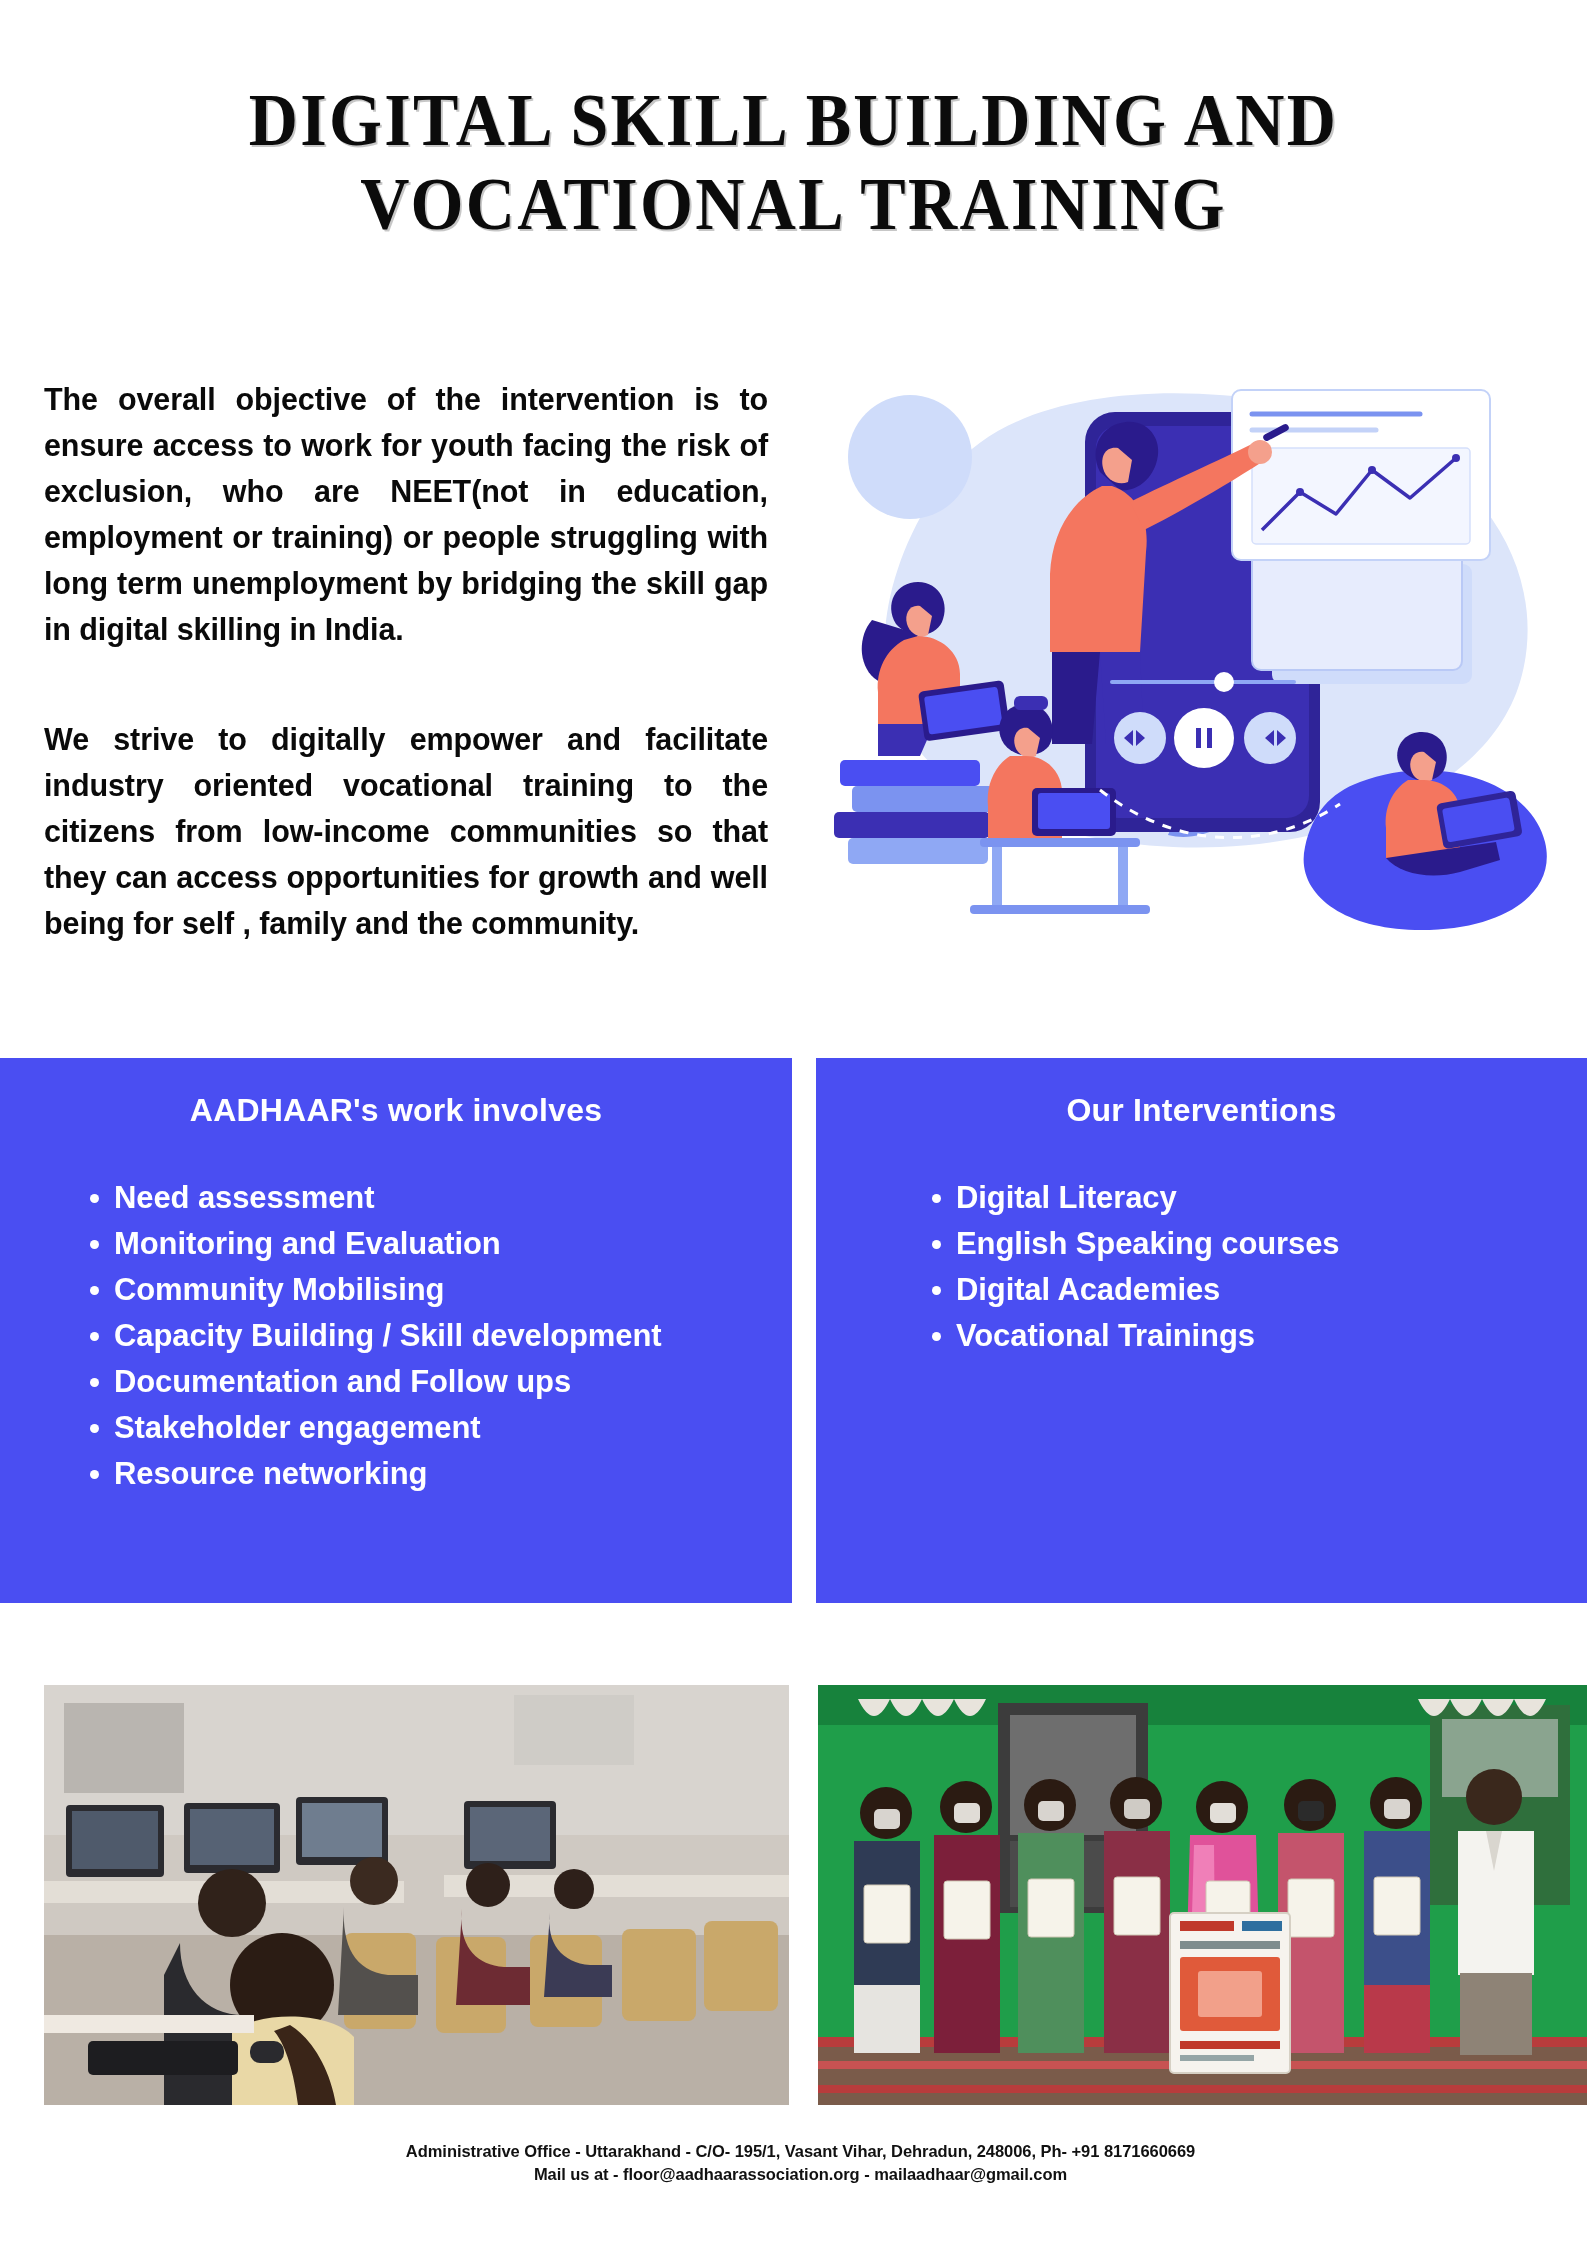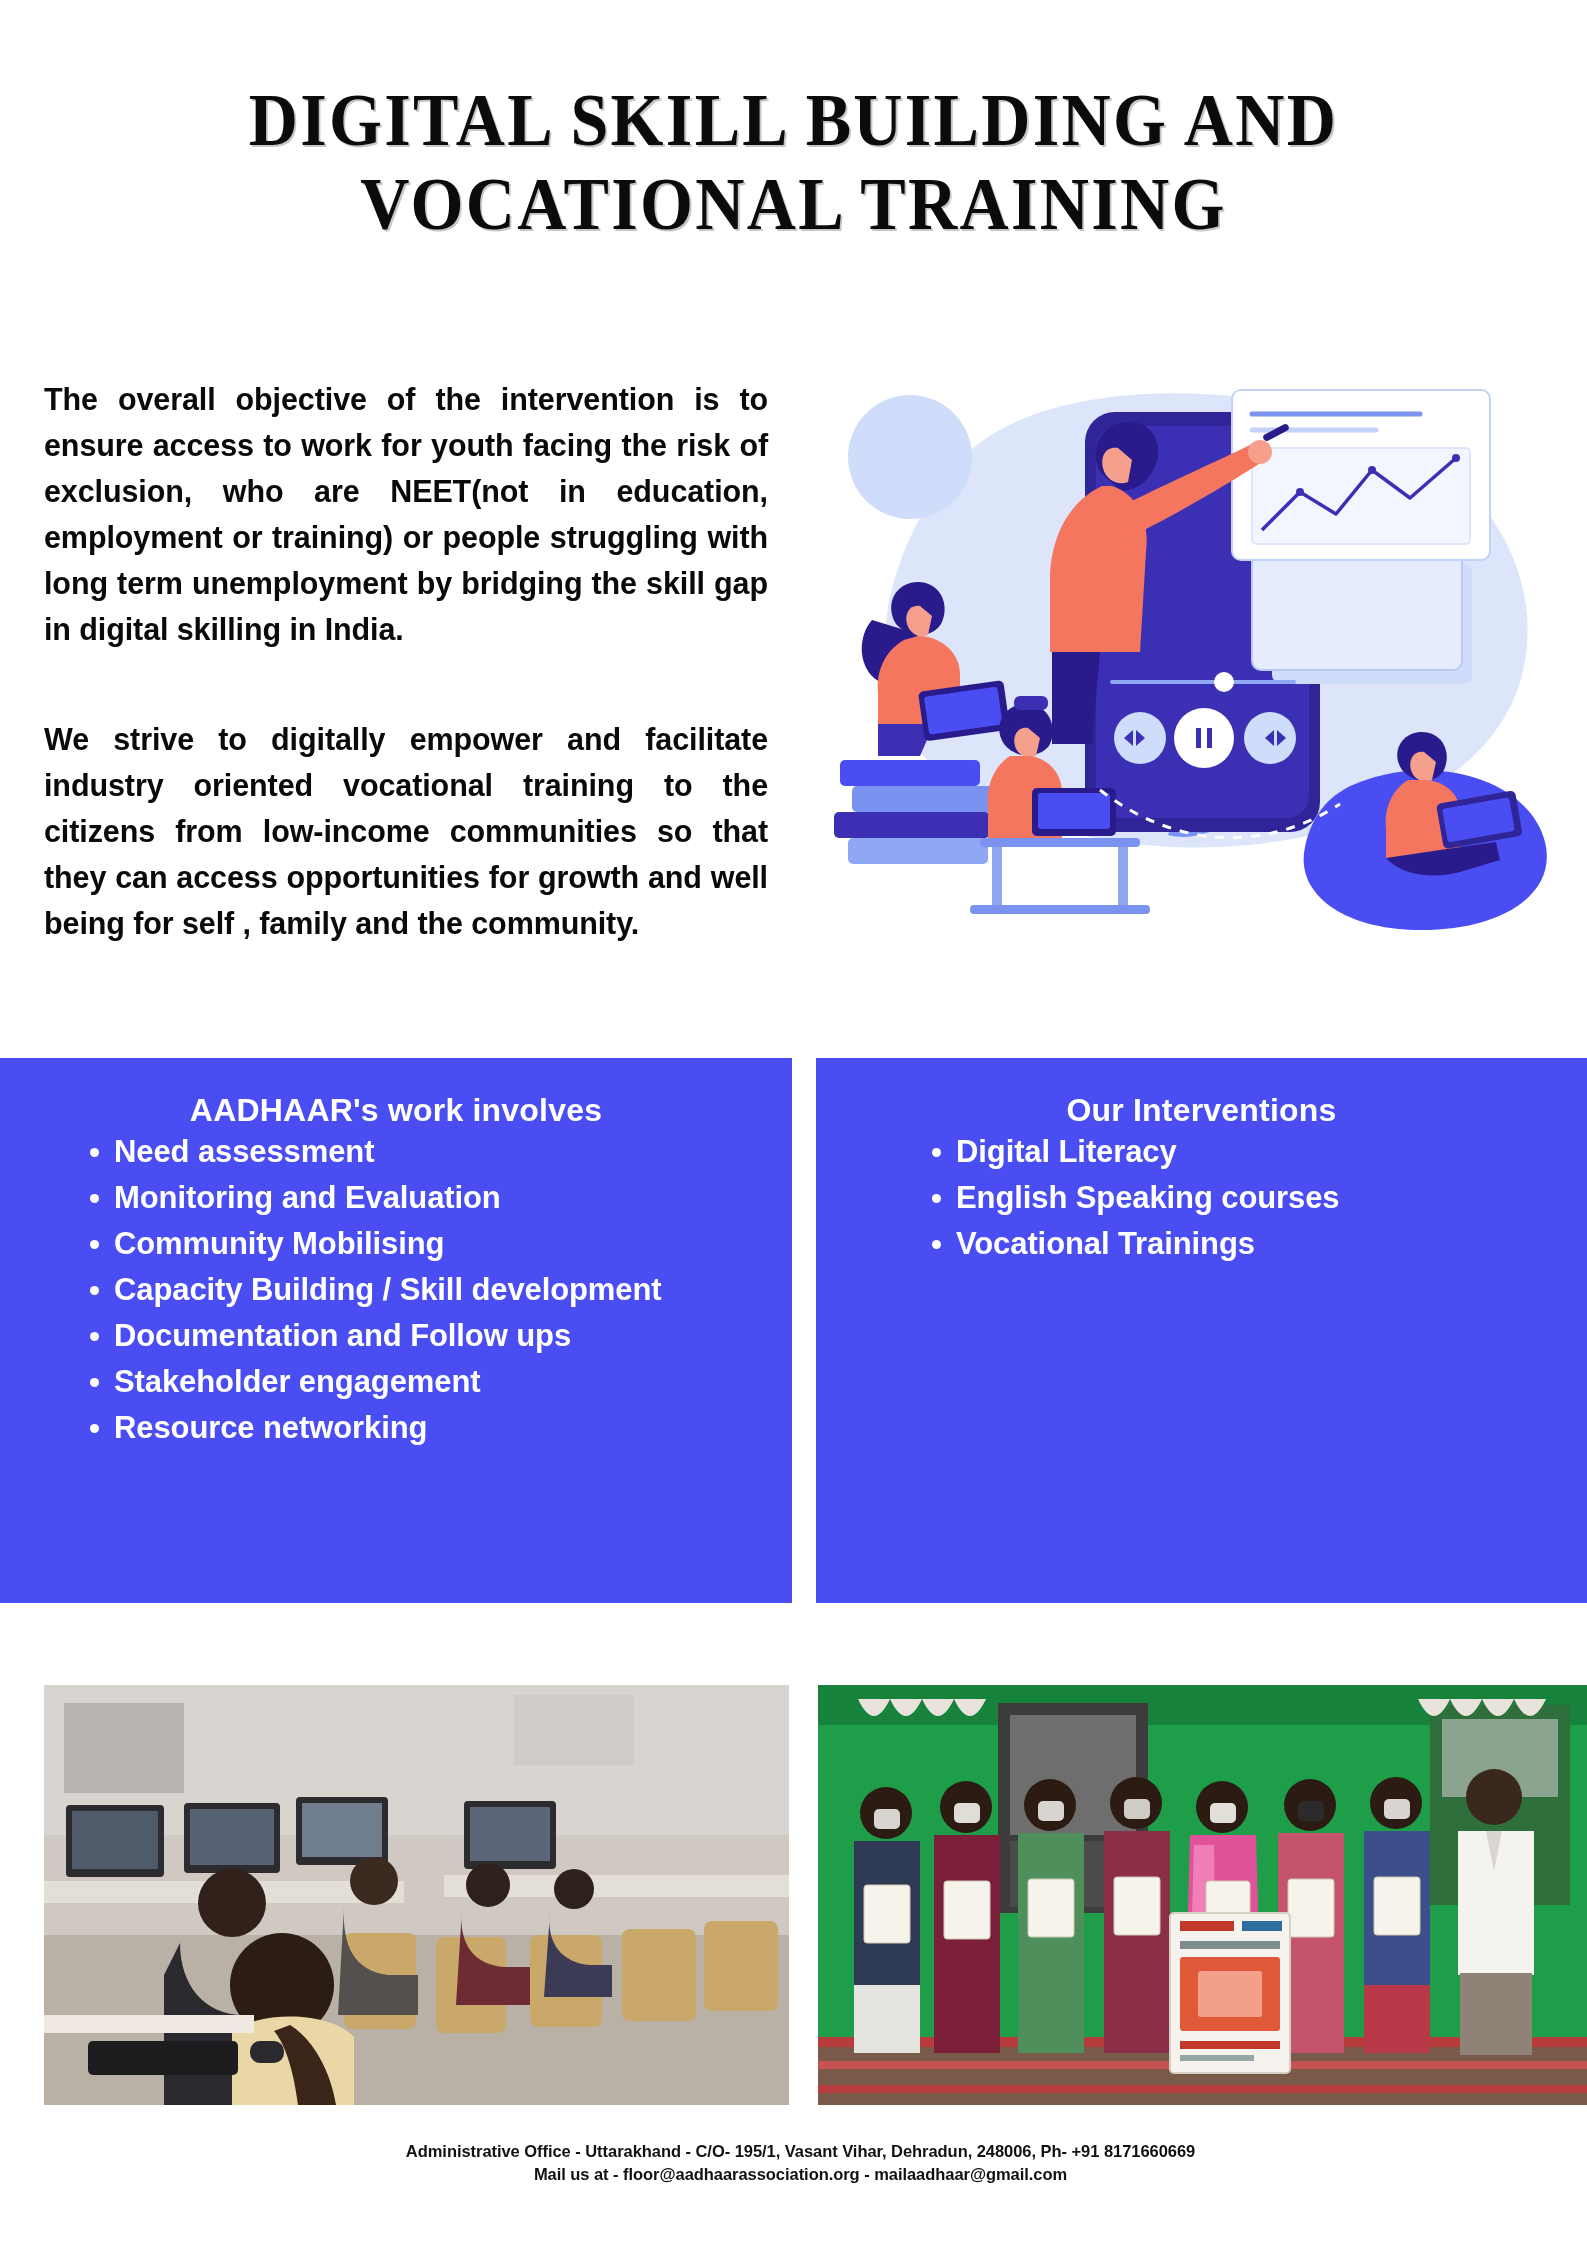--- a/index.html
+++ b/index.html
@@ -60,20 +60,21 @@
     padding: 34px 24px 0 24px;
   }
   .panel-left  { left: 0px;   width: 792px; }
   .panel-right { left: 816px; width: 771px; }
 
   .panel-title {
     font-size: 32px;
     font-weight: 700;
     text-align: center;
     letter-spacing: 0.2px;
+    margin-bottom: 46px;
   }
   .panel ul { list-style: none; }
   .panel li {
     position: relative;
     font-size: 31px;
     font-weight: 700;
     line-height: 46px;
     padding-left: 36px;
     letter-spacing: -0.1px;
   }
@@ -220,20 +221,21 @@
       <li>Stakeholder engagement</li>
       <li>Resource networking</li>
     </ul>
   </div>
 
   <div class="panel panel-right">
     <div class="panel-title">Our Interventions</div>
     <ul>
       <li>Digital Literacy</li>
       <li>English Speaking courses</li>
+      <li>Digital Academies</li>
       <li>Vocational Trainings</li>
     </ul>
   </div>
 
   <div class="photos">
 
     <div class="photo photo-left">
       <svg viewBox="0 0 745 420" xmlns="http://www.w3.org/2000/svg">
         <rect width="745" height="420" fill="#c9c3bd"></rect>
         <rect x="0" y="0" width="745" height="150" fill="#d8d4cf"></rect>

